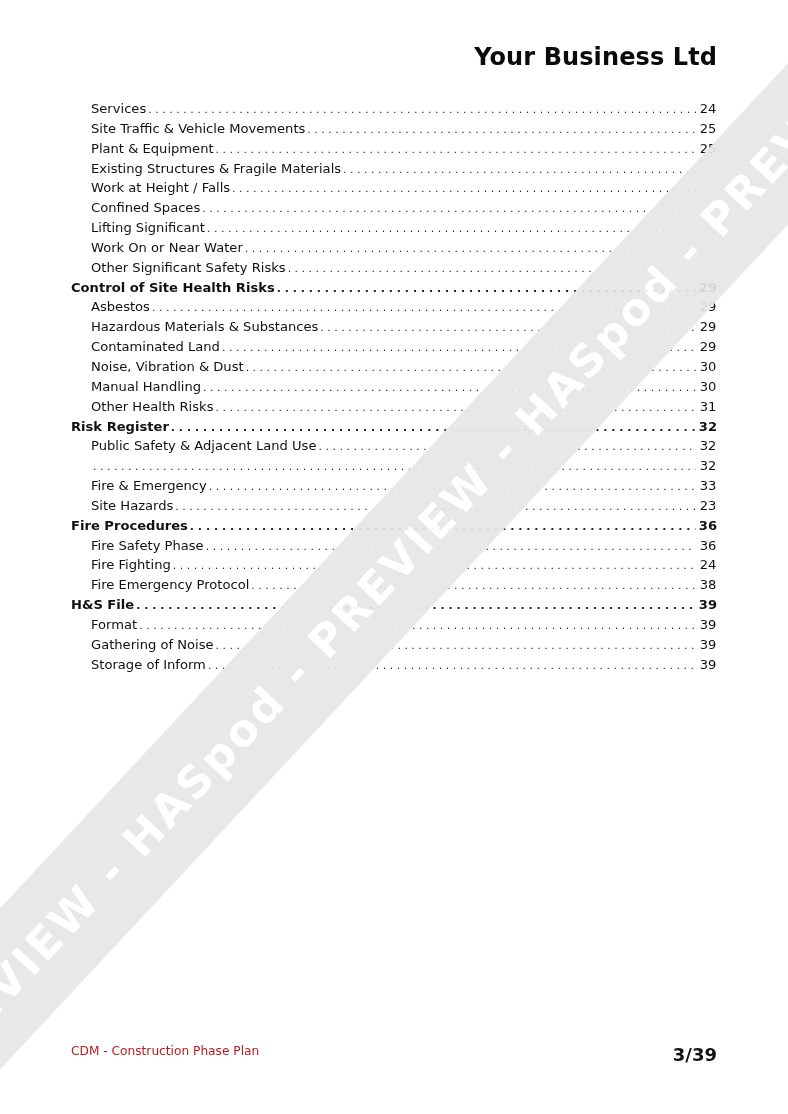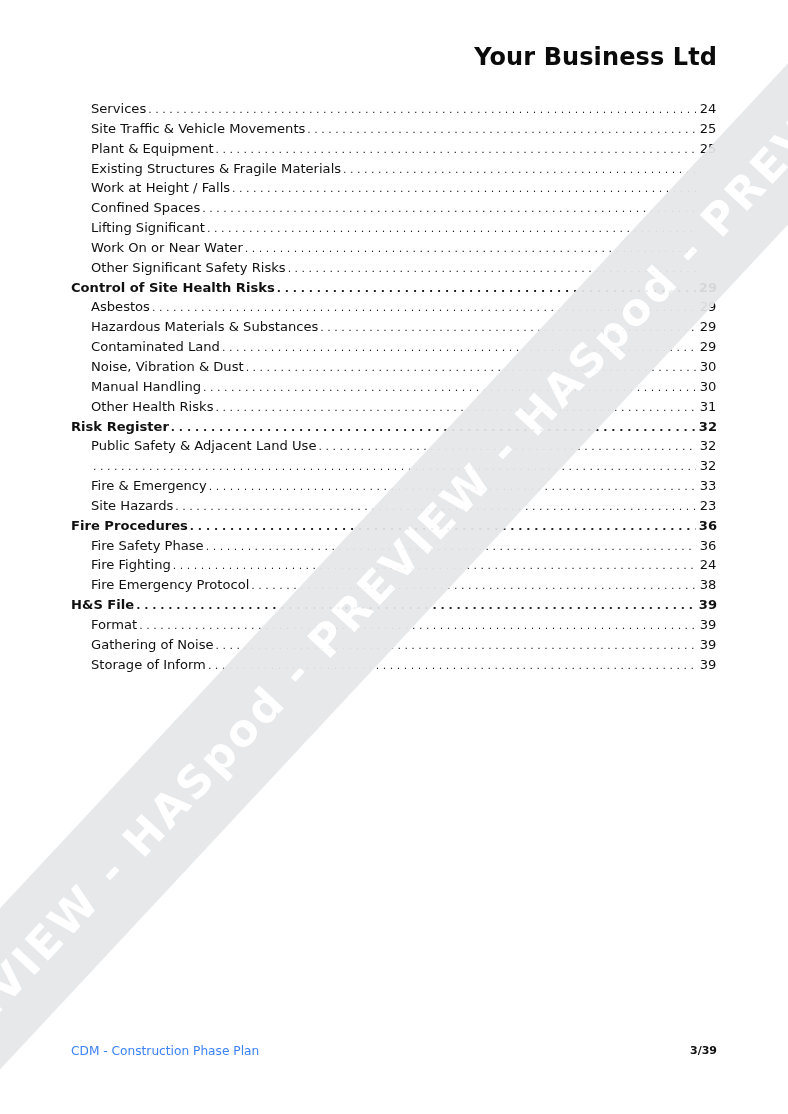--- a/index.html
+++ b/index.html
@@ -36,24 +36,24 @@
     .watermark {
       position: absolute; left: -260px; top: 505px; width: 1320px; height: 110px;
       background: #e6e7e9; transform: rotate(-47deg); transform-origin: center center;
       display: flex; align-items: center; justify-content: center; opacity: 0.92;
     }
     .watermark-text {
       color: #ffffff; font-family: "DejaVu Sans", sans-serif; font-weight: bold; font-size: 44px;
       letter-spacing: 3px; white-space: nowrap;
     }
     .footer-left {
-      position: absolute; left: 71px; top: 1044px; font-size: 12.2px; color: #3b82f6;
+      position: absolute; left: 71px; top: 1044px; font-size: 12.2px; color: #b91c1c;
     }
     .footer-right {
-      position: absolute; right: 71px; top: 1044px; font-size: 11px; font-weight: bold; color: #111;
+      position: absolute; right: 71px; top: 1044px; font-size: 18px; font-weight: bold; color: #111;
     }
   </style>
 </head>
 <body>
 
 <div class="header-title">Your Business Ltd</div>
 
 <div class="toc" id="toc">
     <div class="toc-row sub">
       <span class="title">Services</span>

